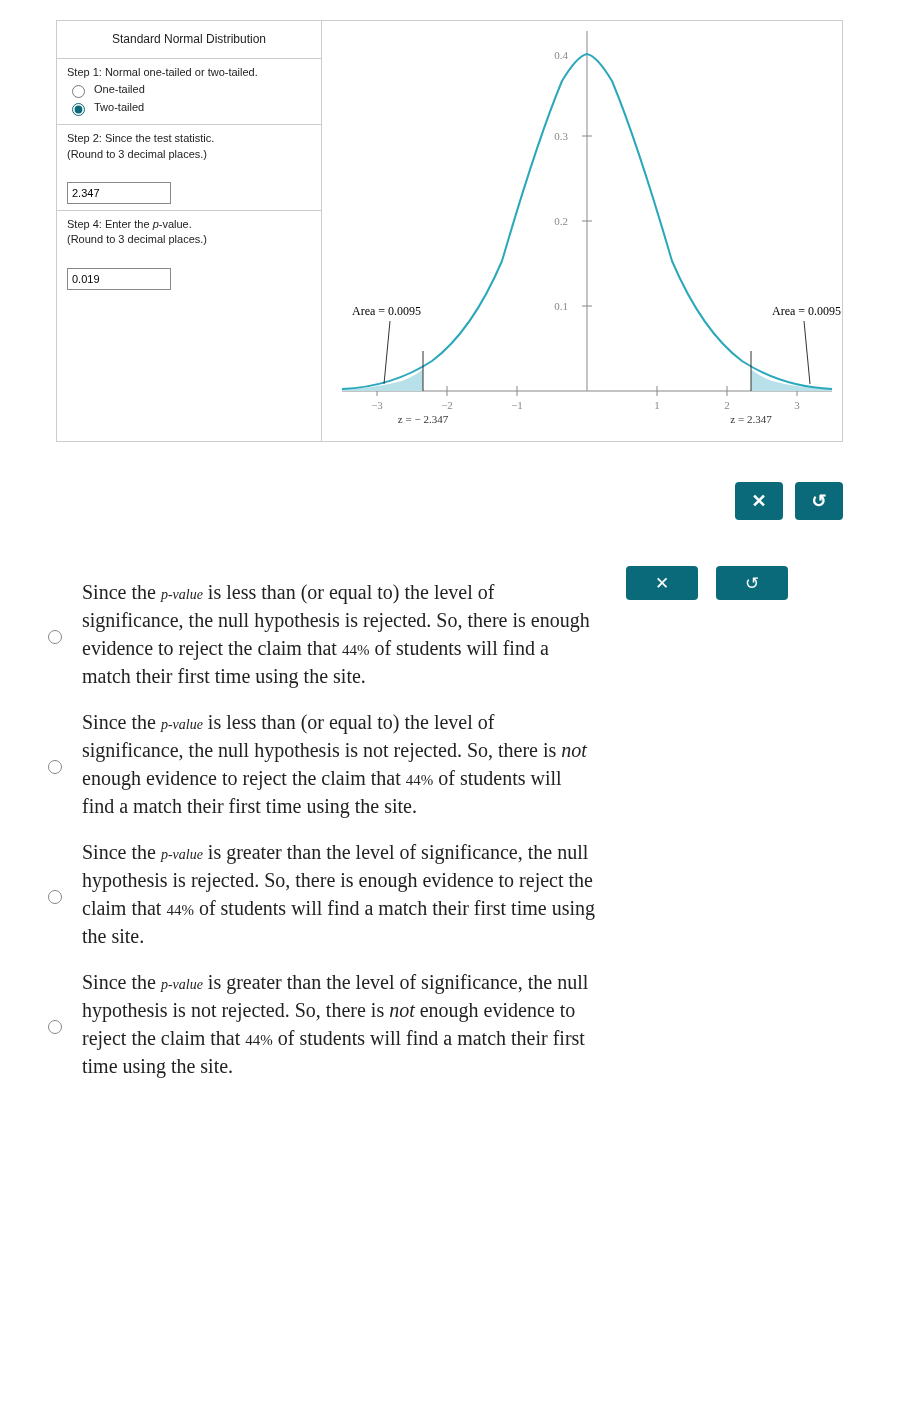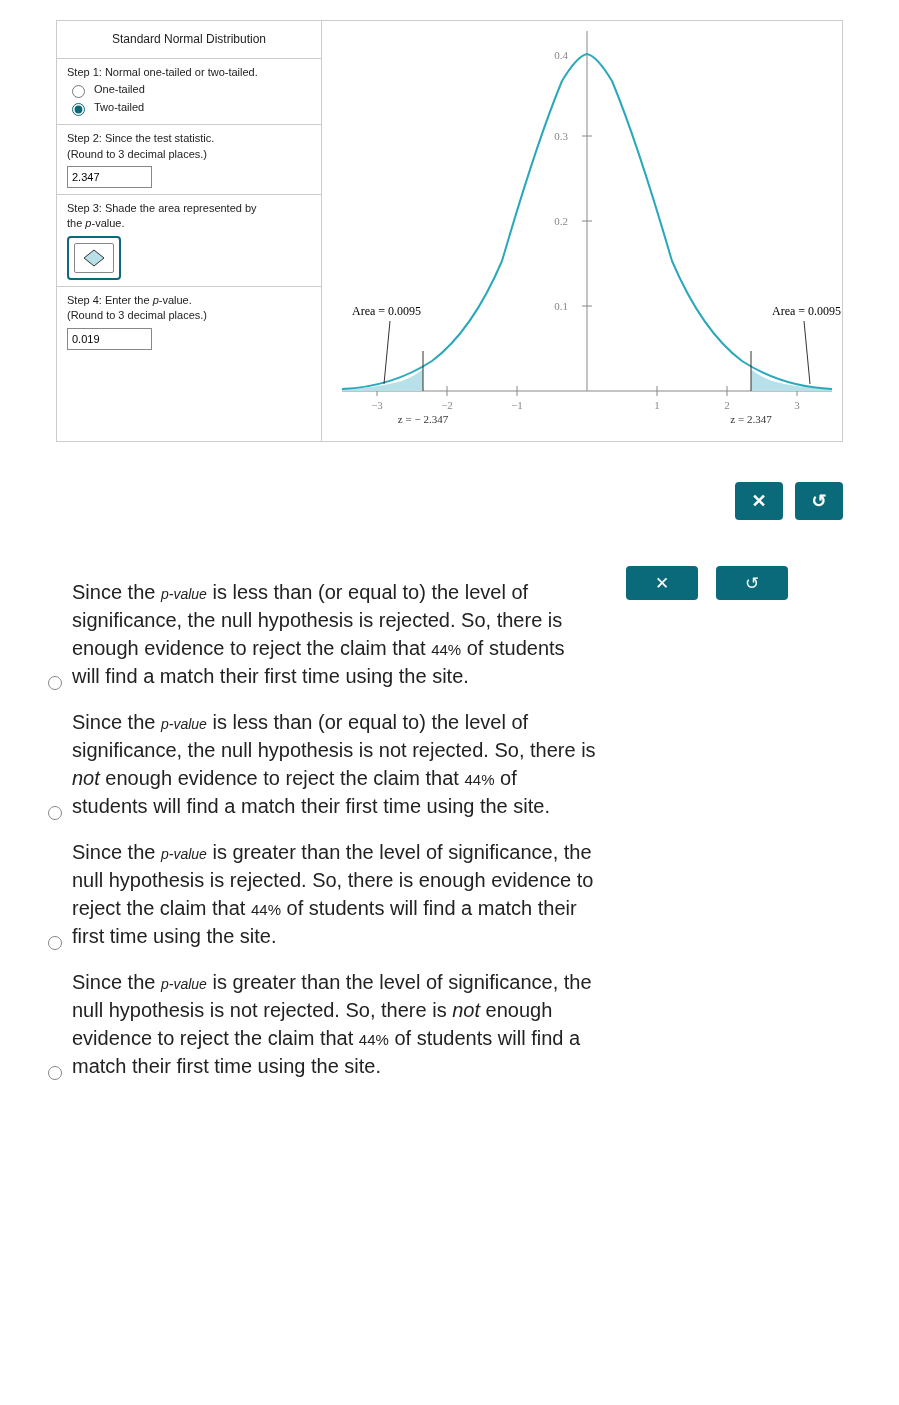--- a/index.html
+++ b/index.html
@@ -40,26 +40,26 @@
     display: flex;
     gap: 6px;
     margin: 2px 0;
     font-size: 11px;
     cursor: pointer;
   }
   .radio-row input[type="radio"] {
     accent-color: #0a6a7a;
   }
   .text-input {
-    width: 85px;
+    width: 104px;
     height: 22px;
     border: 1px solid #888;
     font-size: 11px;
     padding: 2px 4px;
-    margin-top: 4px;
+    margin-top: 20px;
   }
   .shade-btn-wrap {
     border: 2px solid #0a6a7a;
     border-radius: 4px;
     width: 54px;
     height: 44px;
     display: inline-flex;
     align-items: center;
     justify-content: center;
     margin-top: 4px;
@@ -127,23 +127,24 @@
   }
   .partd-text {
     display: inline;
     font-size: 20px;
     line-height: 1.4;
   }
   .partd-text .subnum { font-size: 15px; }
   .options { margin: 18px 0 0 22px; }
   .opt {
     display: flex;
-    align-items: flex-end;
-    gap: 10px;
+    align-items: center;
+    gap: 20px;
     margin-bottom: 18px;
+    font-family: Liberation Serif, serif;
   }
   .opt-radio {
     width: 14px;
     height: 14px;
     border: 1.5px solid #888;
     border-radius: 50%;
     flex-shrink: 0;
     margin-top: 6px;
     cursor: pointer;
   }
@@ -186,31 +187,20 @@
       </label>
       <label class="radio-row">
         <input type="radio" name="tail" checked="" style="">
         <span>Two-tailed</span>
       </label>
     </div>
     <div class="section">
       <div>Step 2: Since the test statistic.</div>
       <div>(Round to 3 decimal places.)</div>
       <input class="text-input" value="2.347" style="">
-    </div>
-    <div class="section">
-      <div>Step 3: Shade the area represented by</div>
-      <div>the <i>p</i>-value.</div>
-      <div class="shade-btn-wrap">
-        <div class="shade-inner">
-          <svg width="28" height="20" viewBox="0 0 28 20">
-            <polygon points="14,2 24,10 14,18 4,10" fill="#b8e0e8" stroke="#333" stroke-width="1"></polygon>
-          </svg>
-        </div>
-      </div>
     </div>
     <div class="section" style="border-bottom:none;">
       <div>Step 4: Enter the <i>p</i>-value.</div>
       <div>(Round to 3 decimal places.)</div>
       <input class="text-input" value="0.019" style="">
     </div>
   </div>
 
   <div class="chart-col">
     <svg class="chart-svg" width="520" height="420" viewBox="0 0 520 420">

